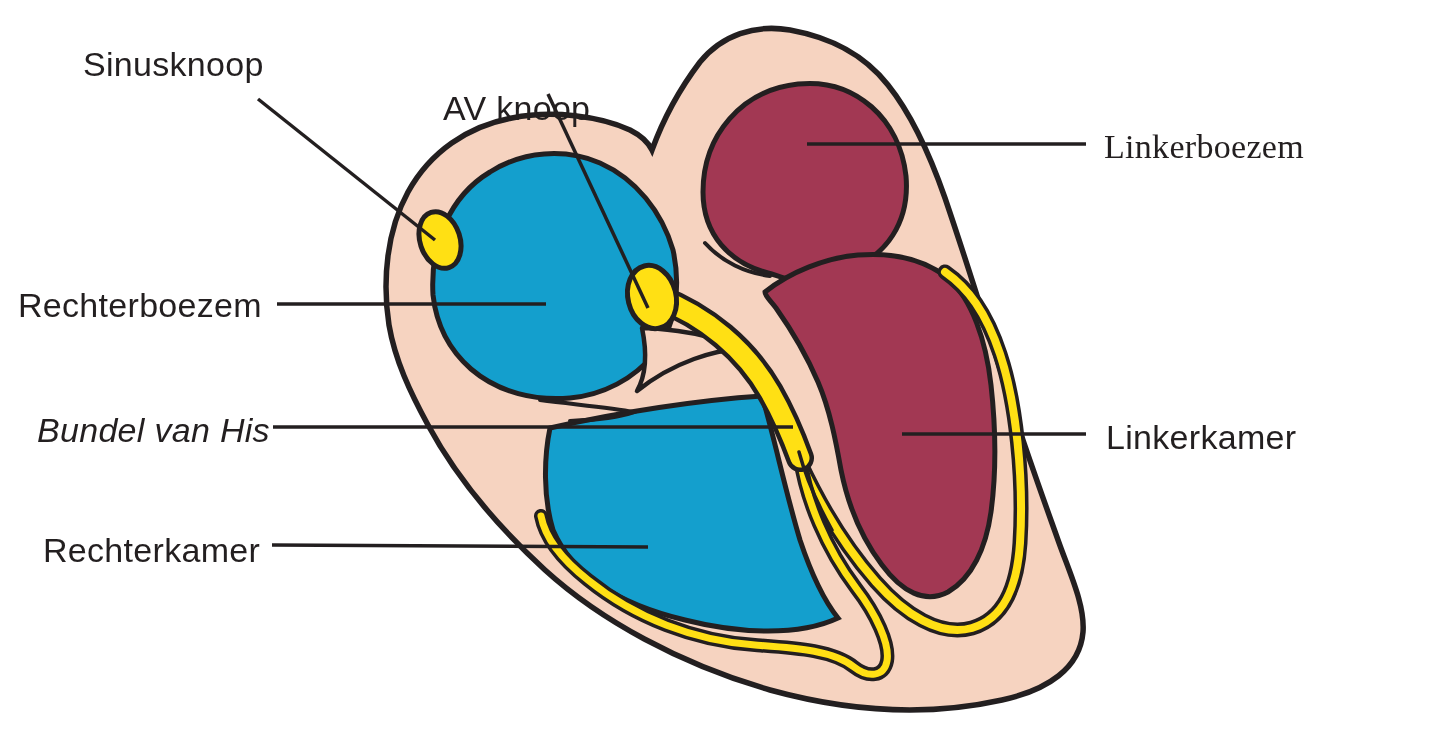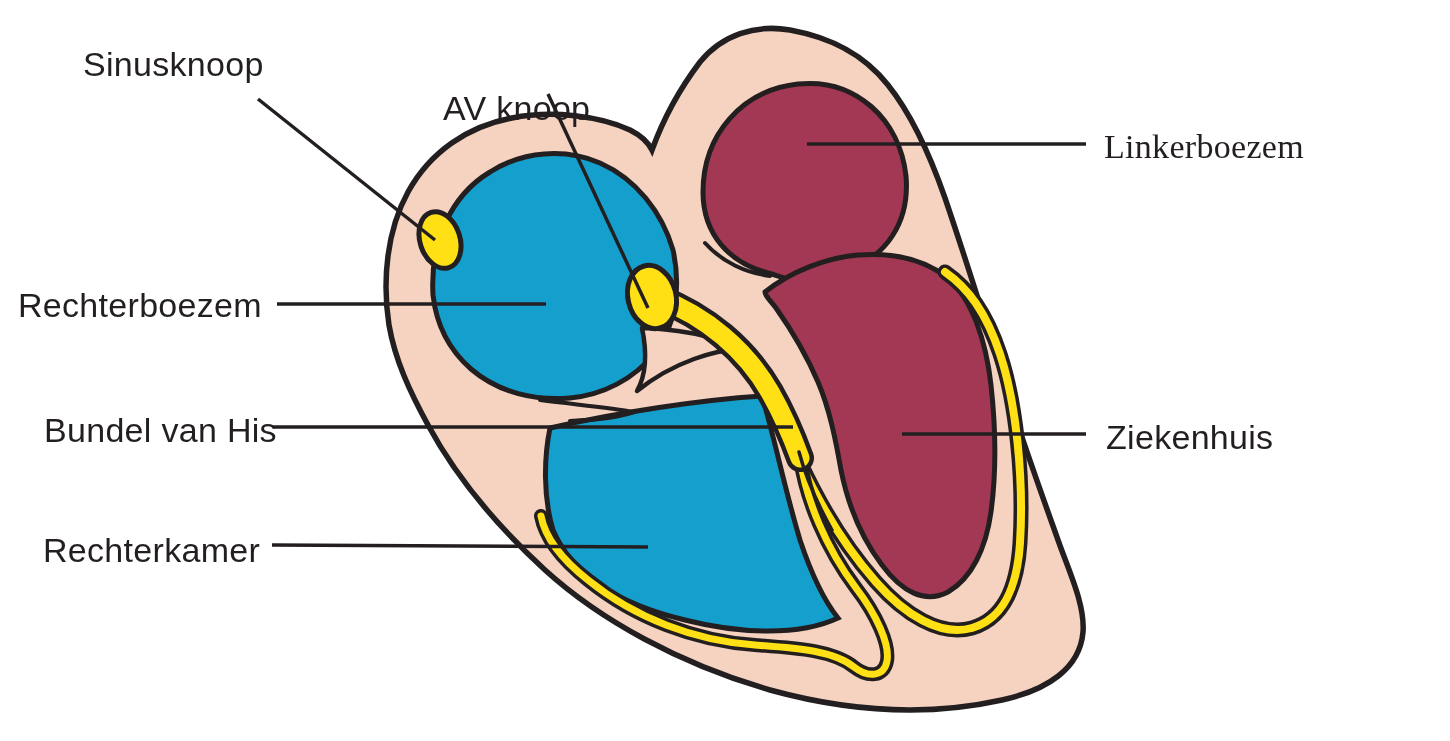--- a/index.html
+++ b/index.html
@@ -31,21 +31,21 @@
   }
   .copyright .sym {
     font-size: 21px;
     position: relative;
     top: -9px;
     margin-right: 1px;
   }
   .pos-sinusknoop    { left: 83px;   top: 46px;  }
   .pos-avknoop       { left: 443px;  top: 50px; margin-top: 40px;  }
   .pos-rechterboezem { left: 18px;   top: 287px; }
-  .pos-bundelvanhis  { left: 44px;   top: 412px; }
+  .pos-bundelvanhis  { left: 37px;   top: 412px; font-style: italic; }
   .pos-rechterkamer  { left: 43px;   top: 532px; text-align: right; }
   .pos-linkerboezem  { left: 1104px; top: 128px; font-family: Liberation Serif, serif; }
   .pos-linkerkamer   { left: 1106px; top: 419px; }
 </style>
 </head>
 <body>
 
 <div class="stage">
 
   <svg viewBox="0 0 1450 741" width="1450" height="741">
@@ -157,16 +157,16 @@
     <line x1="807" y1="144" x2="1086" y2="144" stroke="#231F20" stroke-width="3.5"></line>
     <line x1="902" y1="434" x2="1086" y2="434" stroke="#231F20" stroke-width="3.5"></line>
   </svg>
 
   <div class="lbl pos-sinusknoop">Sinusknoop</div>
   <div class="lbl pos-avknoop">AV knoop</div>
   <div class="lbl pos-rechterboezem">Rechterboezem</div>
   <div class="lbl pos-bundelvanhis">Bundel van His</div>
   <div class="lbl pos-rechterkamer">Rechterkamer</div>
   <div class="lbl pos-linkerboezem">Linkerboezem</div>
-  <div class="lbl pos-linkerkamer">Ziekenhuis</div>
+  <div class="lbl pos-linkerkamer">Linkerkamer</div>
 
 
 </div>
 
 </body></html>

